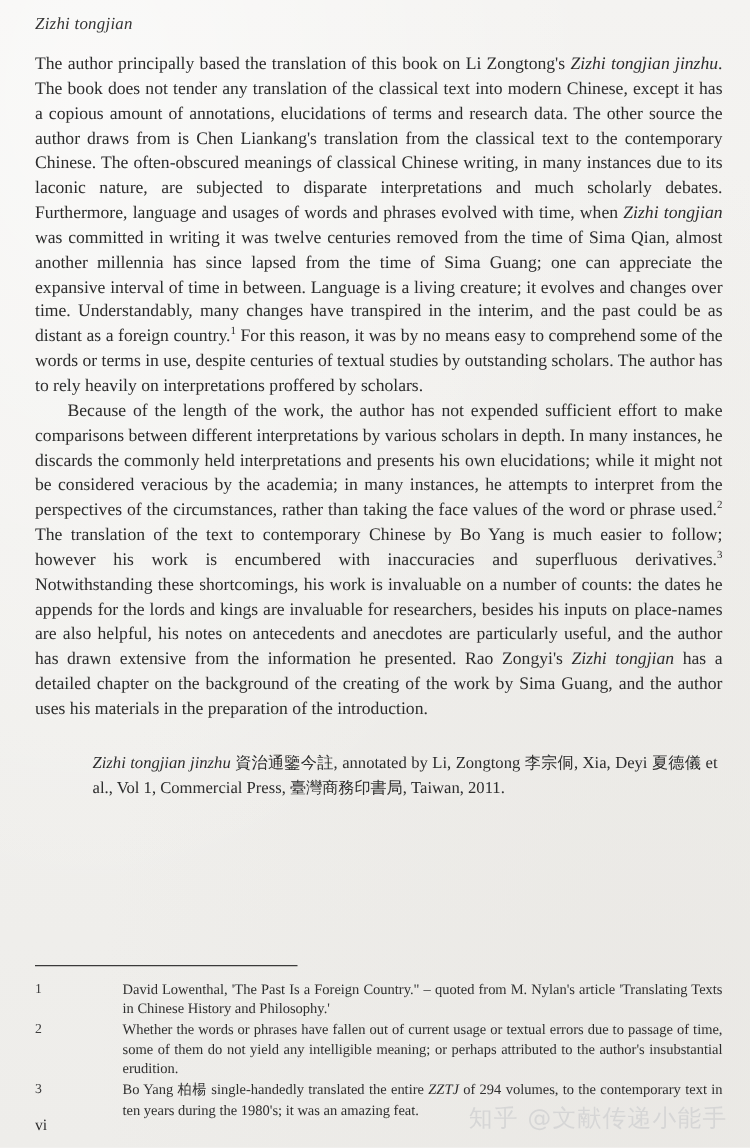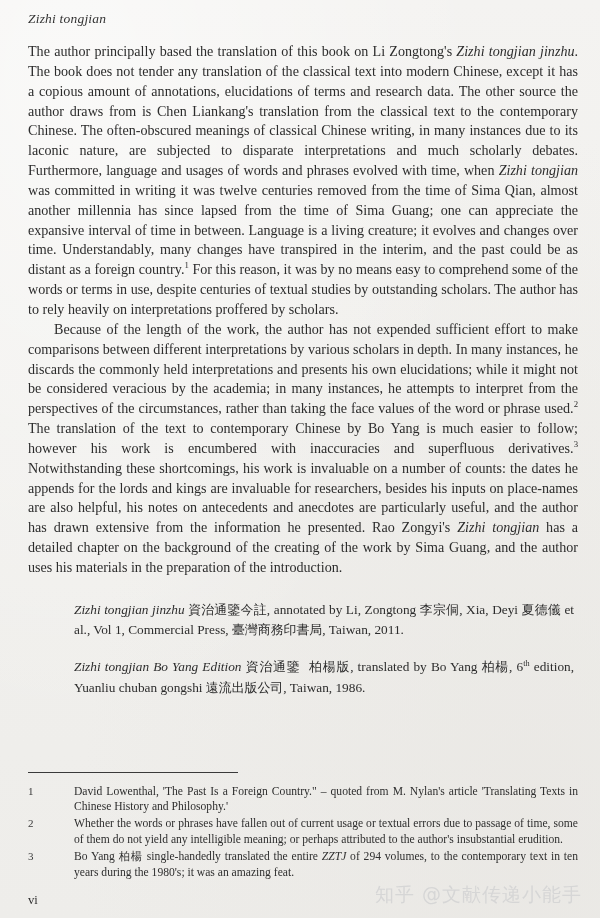--- a/index.html
+++ b/index.html
@@ -111,20 +111,21 @@
     font-size: 11px;
     color: #3a3a3a;
     padding-top: 1px;
   }
   .fn-text {
     flex: 1 1 auto;
     font-size: 11.6px;
     line-height: 15.2px;
     text-align: justify;
     color: #2e2e2e;
+    margin-left: 24px;
   }
 
   .folio {
     position: absolute;
     left: 28px;
     top: 893px;
     font-size: 12.6px;
     color: #303030;
     font-family: "Liberation Serif", serif;
   }
@@ -152,21 +153,20 @@
 
 
   <p class="body-par first">The author principally based the translation of this book on Li Zongtong's <i>Zizhi tongjian jinzhu</i>. The book does not tender any translation of the classical text into modern Chinese, except it has a copious amount of annotations, elucidations of terms and research data. The other source the author draws from is Chen Liankang's translation from the classical text to the contemporary Chinese. The often-obscured meanings of classical Chinese writing, in many instances due to its laconic nature, are subjected to disparate interpretations and much scholarly debates. Furthermore, language and usages of words and phrases evolved with time, when <i>Zizhi tongjian</i> was committed in writing it was twelve centuries removed from the time of Sima Qian, almost another millennia has since lapsed from the time of Sima Guang; one can appreciate the expansive interval of time in between. Language is a living creature; it evolves and changes over time. Understandably, many changes have transpired in the interim, and the past could be as distant as a foreign country.<sup>1</sup> For this reason, it was by no means easy to comprehend some of the words or terms in use, despite centuries of textual studies by outstanding scholars. The author has to rely heavily on interpretations proffered by scholars.</p>
 
   <p class="body-par indent">Because of the length of the work, the author has not expended sufficient effort to make comparisons between different interpretations by various scholars in depth. In many instances, he discards the commonly held interpretations and presents his own elucidations; while it might not be considered veracious by the academia; in many instances, he attempts to interpret from the perspectives of the circumstances, rather than taking the face values of the word or phrase used.<sup>2</sup> The translation of the text to contemporary Chinese by Bo Yang is much easier to follow; however his work is encumbered with inaccuracies and superfluous derivatives.<sup>3</sup> Notwithstanding these shortcomings, his work is invaluable on a number of counts: the dates he appends for the lords and kings are invaluable for researchers, besides his inputs on place-names are also helpful, his notes on antecedents and anecdotes are particularly useful, and the author has drawn extensive from the information he presented. Rao Zongyi's <i>Zizhi tongjian</i> has a detailed chapter on the background of the creating of the work by Sima Guang, and the author uses his materials in the preparation of the introduction.</p>
 
   <div class="bib-block">
     <p class="bib"><i>Zizhi tongjian jinzhu</i> <span class="cjk">資治通鑒今註</span>, annotated by Li, Zongtong <span class="cjk">李宗侗</span>, Xia, Deyi <span class="cjk">夏德儀</span> et al., Vol 1, Commercial Press, <span class="cjk">臺灣商務印書局</span>, Taiwan, 2011.</p>
 
 
-    <p class="bib"><i>Zizhi tongjian Bo Yang Edition</i> <span class="cjk">資治通鑒 柏楊版</span>, translated by Bo Yang <span class="cjk">柏楊</span>, 6<sup>th</sup> edition, Yuanliu chuban gongshi <span class="cjk">遠流出版公司</span>, Taiwan, 1986.</p>
   </div>
 
 </div>
 
 <div class="fn-rule"></div>
 
 <div class="footnotes">
   <div class="fn">
     <div class="fn-num">1</div>
     <div class="fn-text">David Lowenthal, 'The Past Is a Foreign Country." – quoted from M. Nylan's article 'Translating Texts in Chinese History and Philosophy.'</div>

